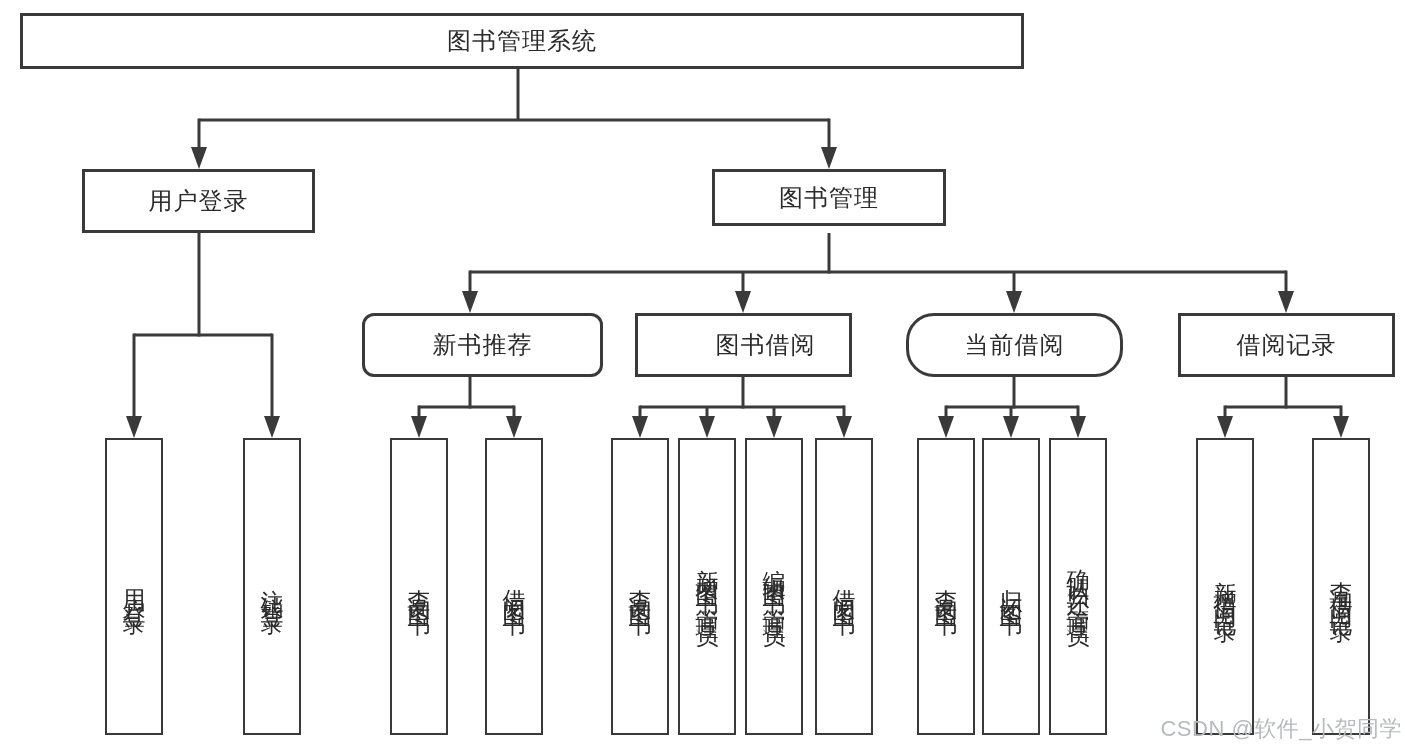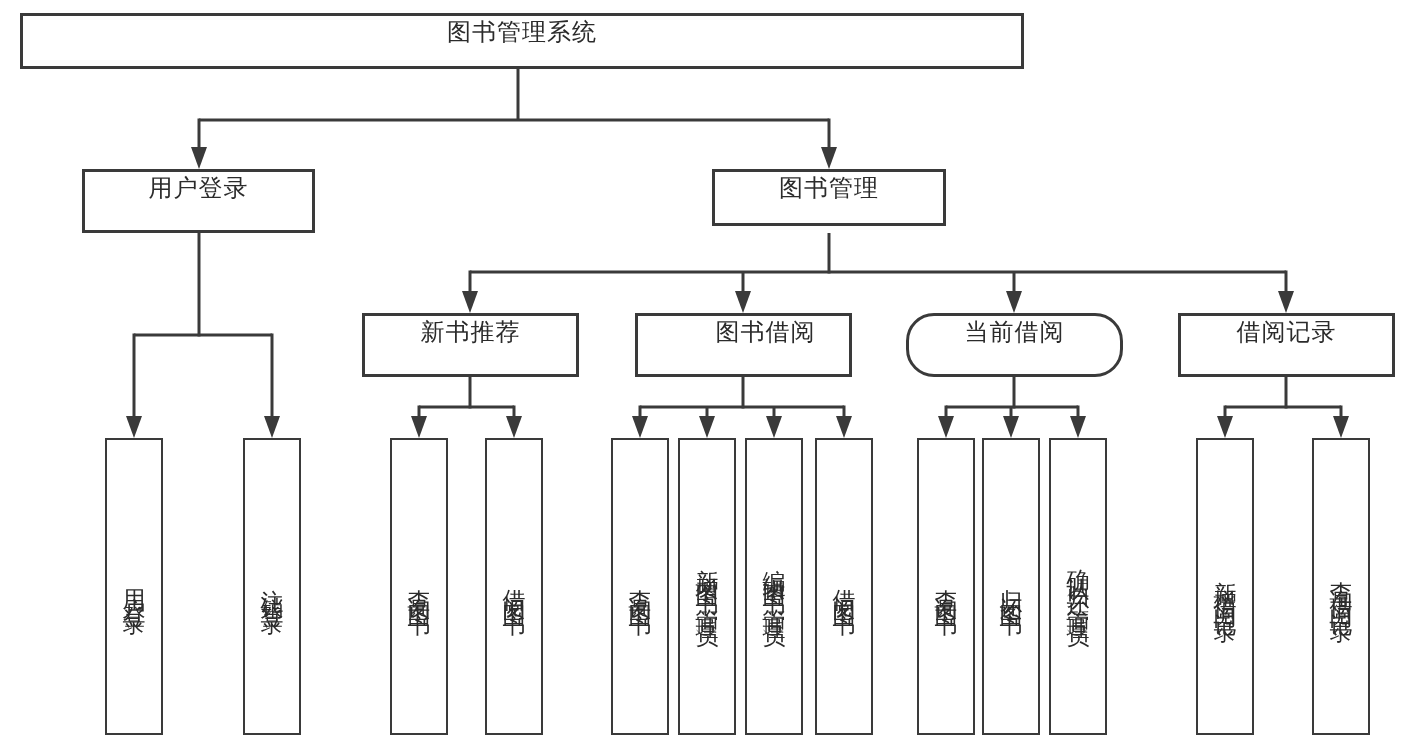--- a/index.html
+++ b/index.html
@@ -16,20 +16,21 @@
     left: 0; top: 0;
     width: 1405px; height: 747px;
     z-index: 1;
   }
   .node {
     position: absolute;
     box-sizing: border-box;
     background: #ffffff;
     border: 3px solid #3a3a3a;
     display: flex;
+    align-items: center;
     justify-content: center;
     z-index: 2;
   }
   .node .lbl {
     color: #2b2b2b;
     font-size: 24px;
     letter-spacing: 1px;
     white-space: nowrap;
   }
   .leaf {
@@ -152,21 +153,21 @@
     <span class="lbl">图书管理系统</span>
   </div>
 
   <div class="node" style="left:82px; top:169px; width:233px; height:64px;">
     <span class="lbl">用户登录</span>
   </div>
   <div class="node" style="left:712px; top:169px; width:234px; height:57px;">
     <span class="lbl">图书管理</span>
   </div>
 
-  <div class="node" style="left:362px; top:313px; width:217px; height:64px;">
+  <div class="node" style="left:362px; top:313px; width:241px; height:64px;border-radius:12px;">
     <span class="lbl">新书推荐</span>
   </div>
   <div class="node" style="left:635px; top:313px; width:217px; height:64px;padding-left:44px;">
     <span class="lbl">图书借阅</span>
   </div>
   <div class="node" style="left:906px; top:313px; width:217px; height:64px;border-radius:28px;">
     <span class="lbl">当前借阅</span>
   </div>
   <div class="node" style="left:1178px; top:313px; width:217px; height:64px;">
     <span class="lbl">借阅记录</span>
@@ -209,14 +210,15 @@
     <span class="vlbl">确认归还（管理员）</span>
   </div>
 
   <div class="leaf" style="left:1196px;">
     <span class="vlbl">新增借阅记录</span>
   </div>
   <div class="leaf" style="left:1312px;">
     <span class="vlbl">查询借阅记录</span>
   </div>
 
+  <div id="watermark">CSDN @软件_小贺同学</div>
 
 </div>
 
 </body></html>

